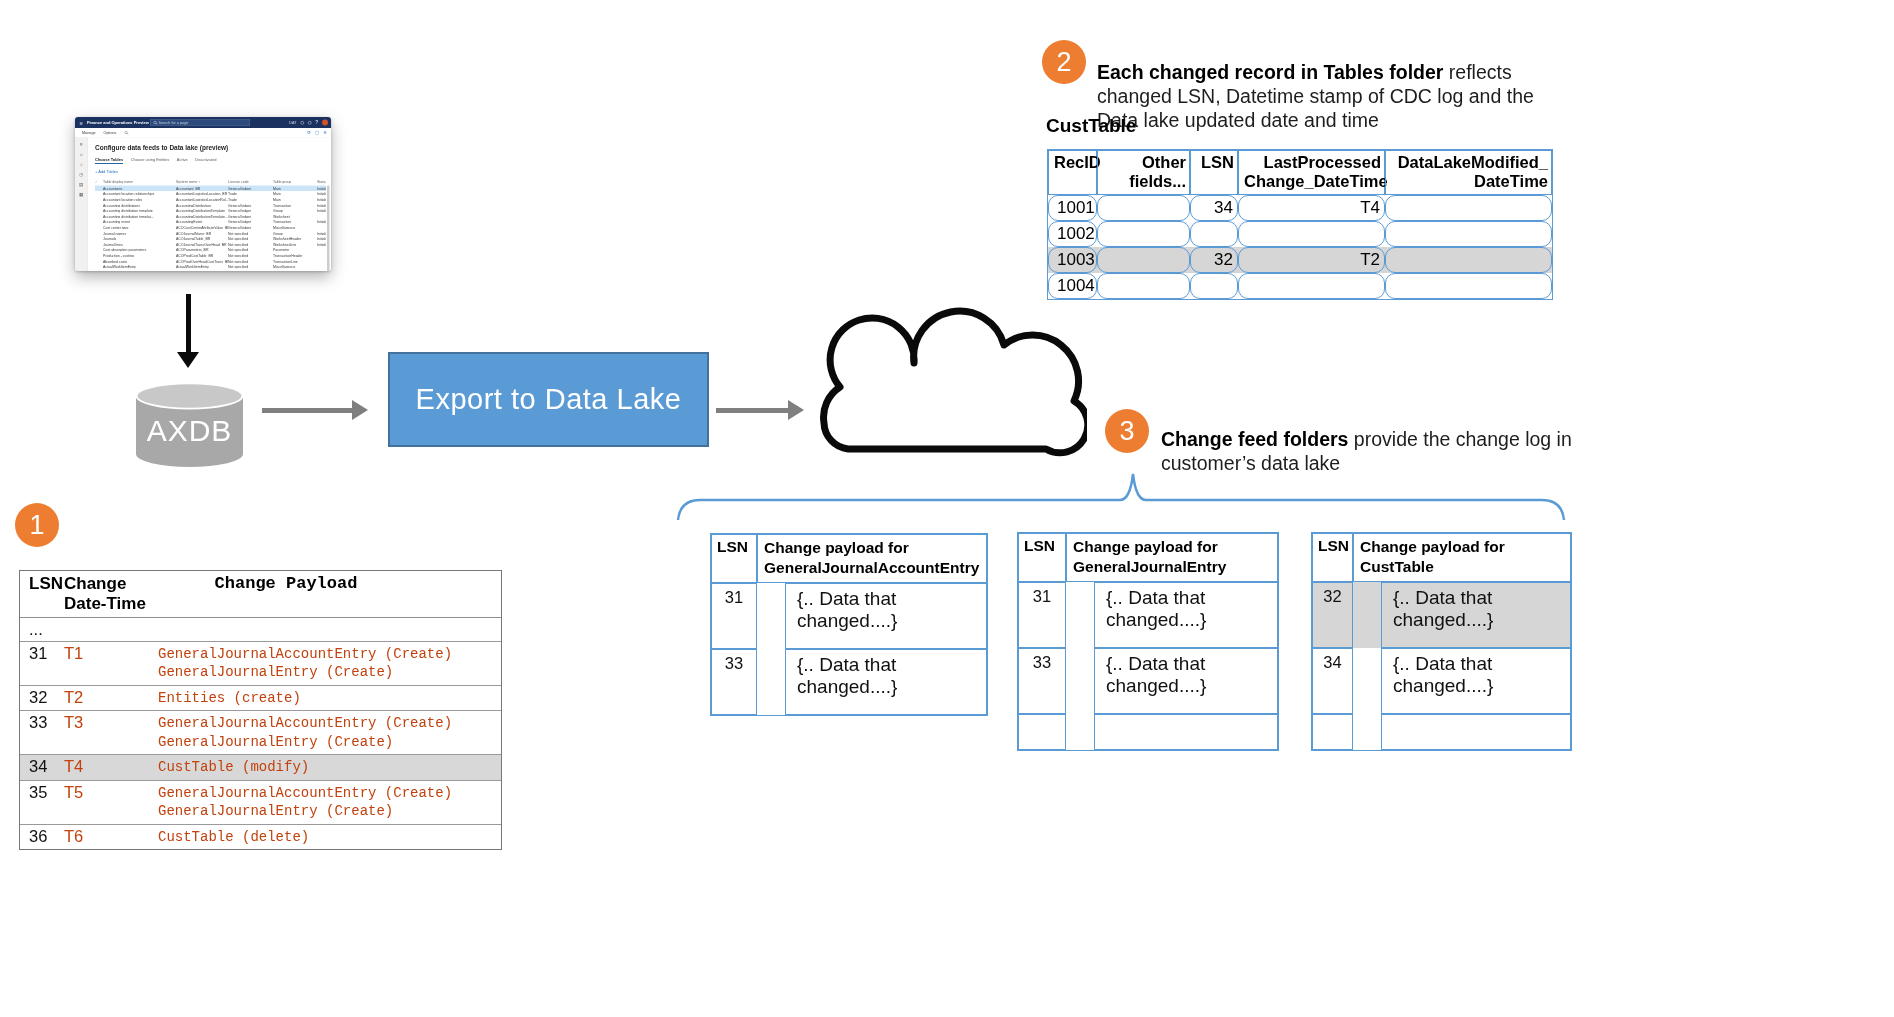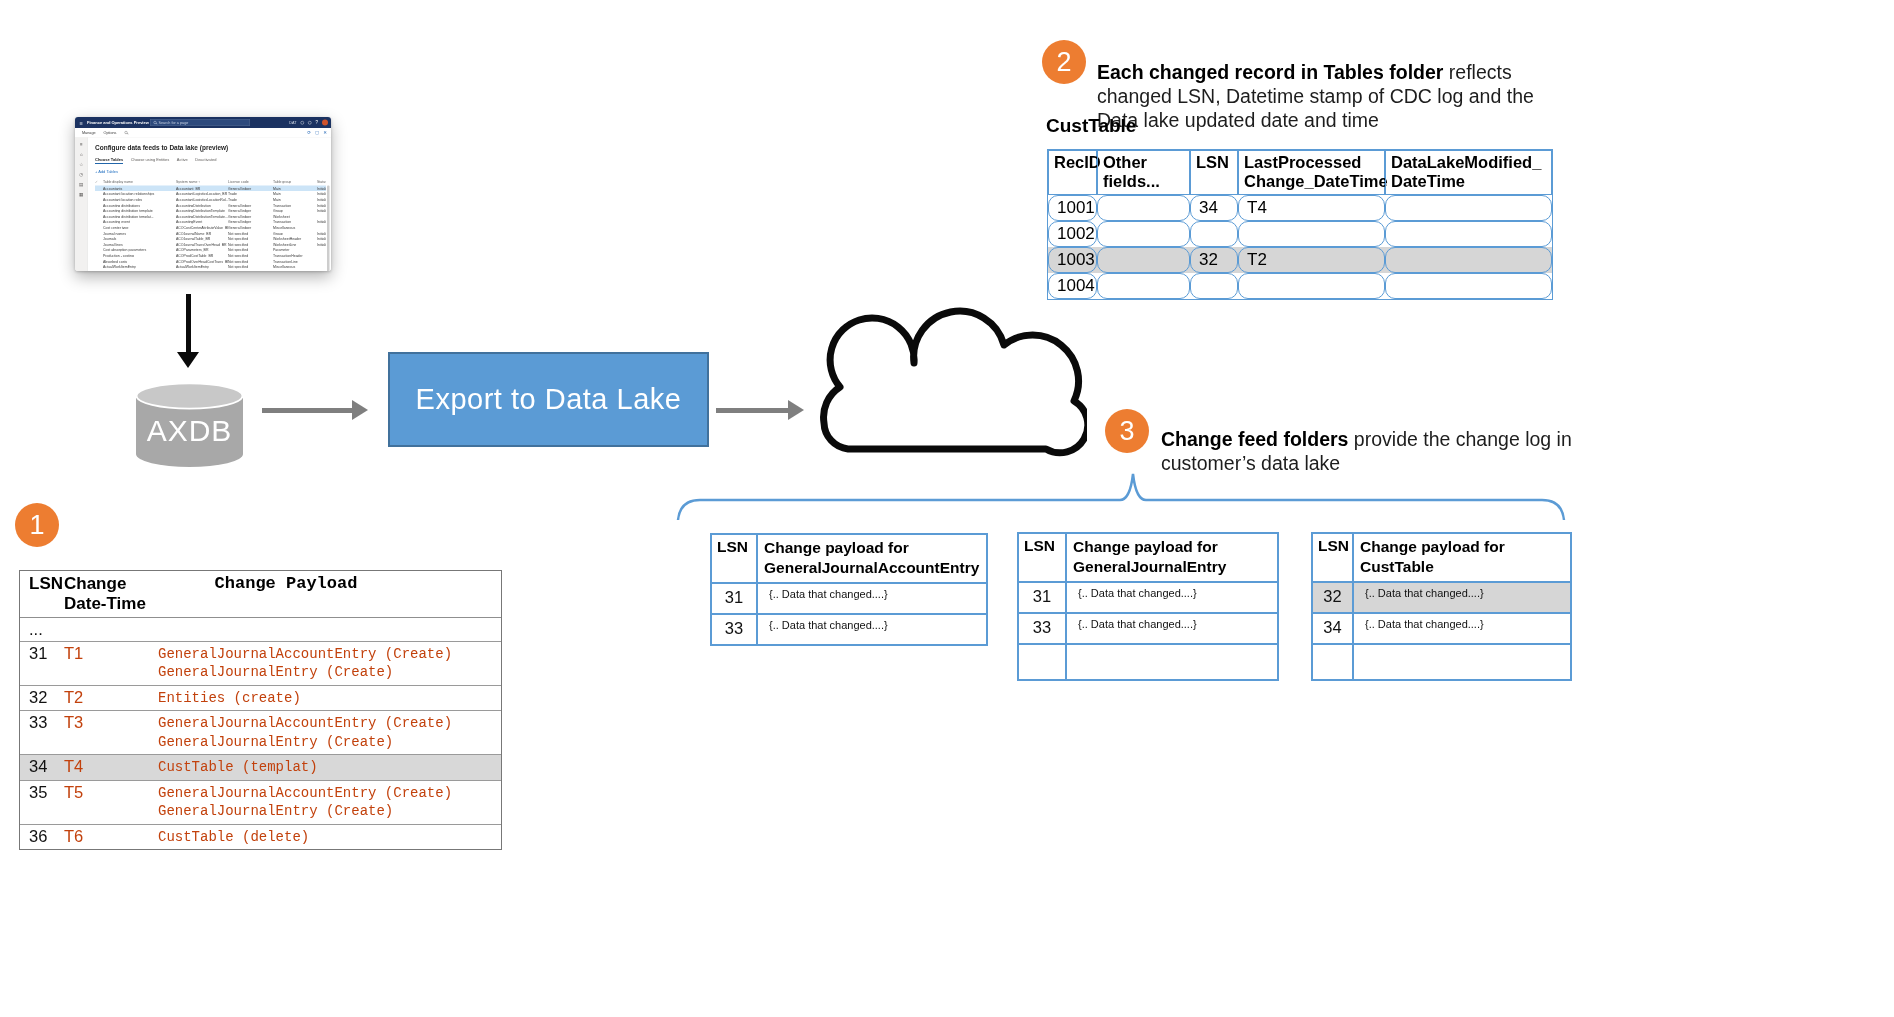--- a/index.html
+++ b/index.html
@@ -68,21 +68,21 @@
   .export-box { position:absolute; left:388px; top:352px; width:321px; height:95px; background:#5B9BD5;
                 border:2px solid #41719C; display:flex; align-items:center; justify-content:center; }
   .export-box span { color:#fff; font-size:29px; letter-spacing:.5px; }
   .cloud-svg { position:absolute; left:813px; top:298px; }
   .brace-svg { position:absolute; left:672px; top:472px; }
 
   
   .ct-title { position:absolute; left:1046px; top:115px; font-size:19px; font-weight:bold; color:#000; }
   .ct { position:absolute; left:1047px; top:149px; width:506px; border:1px solid #5B9BD5; background:#fff;
         --cols:49px 93px 48px 147px 167px; }
-  .ct-head, .ct-row { display:grid; grid-template-columns:var(--cols); }
+  .ct-head, .ct-row { display:grid; grid-template-columns:var(--cols);text-align:right; }
   .ct-cell { border:1px solid #5B9BD5; }
   .ct-h { font-weight:bold; font-size:16.5px; line-height:1.18; padding:2px 3px 2px 5px;
           white-space:pre-line; min-height:44px; color:#000; }
   .ct-h.brk { word-break:break-all; white-space:normal; }
   .ct-d { font-size:17px; min-height:26px; padding:2px 4px 1px 8px; color:#000;border-radius:10px; }
   .ct-row.shaded { background:#D6D6D6; }
 
   
   .cl { position:absolute; left:19px; top:570px; width:483px; border:1.5px solid #777; background:#fff; }
   .cl-head { display:grid; grid-template-columns:44px 92px 1fr; border-bottom:1px solid #8F8F8F;
@@ -98,21 +98,21 @@
                 white-space:pre-line; padding:3px 0 3px 2px; color:#c2410c; }
 
   
   .ft { position:absolute; border:1px solid #5B9BD5; background:#fff; }
   .ft-head, .ft-row { display:grid; grid-template-columns:var(--cols); }
   .ft-cell { border:1px solid #5B9BD5; }
   .ft-hl { font-weight:bold; font-size:15.5px; padding:3px 0 3px 5px; min-height:44px; color:#000; }
   .ft-hp { font-weight:bold; font-size:15.5px; line-height:1.32; padding:3px 0 3px 6px;
            white-space:pre-line; min-height:44px; color:#000; }
   .ft-lsn { font-size:16.5px; text-align:center; padding-top:4px; min-height:31px; color:#111; }
-  .ft-pay { font-size:11px; padding:4px 0 8px 11px; min-height:31px; color:#111; }
+  .ft-pay { font-size:19px; padding:4px 0 16px 11px; min-height:31px; color:#111;margin-left:28px; }
   .ft-row.shaded { background:#D6D6D6; }
   .ft-a { left:710px; top:533px; --cols:46px 230px; }
   .ft-b { left:1017px; top:532px; --cols:48px 212px; }
   .ft-c { left:1311px; top:532px; --cols:41px 218px; }
   .ft-b .ft-row:last-child .ft-lsn, .ft-b .ft-row:last-child .ft-pay,
   .ft-c .ft-row:last-child .ft-lsn, .ft-c .ft-row:last-child .ft-pay { min-height:36px; }
 </style>
 </head>
 <body>
 
@@ -440,21 +440,21 @@
         <div class="cl-row">
           <span class="cl-lsn">33</span>
           <span class="cl-time">T3</span>
           <span class="cl-payload">GeneralJournalAccountEntry (Create)
 GeneralJournalEntry (Create)</span>
         </div>
 
         <div class="cl-row shaded">
           <span class="cl-lsn">34</span>
           <span class="cl-time">T4</span>
-          <span class="cl-payload">CustTable (templat)</span>
+          <span class="cl-payload">CustTable (modify)</span>
         </div>
 
         <div class="cl-row">
           <span class="cl-lsn">35</span>
           <span class="cl-time">T5</span>
           <span class="cl-payload">GeneralJournalAccountEntry (Create)
 GeneralJournalEntry (Create)</span>
         </div>
 
         <div class="cl-row">

